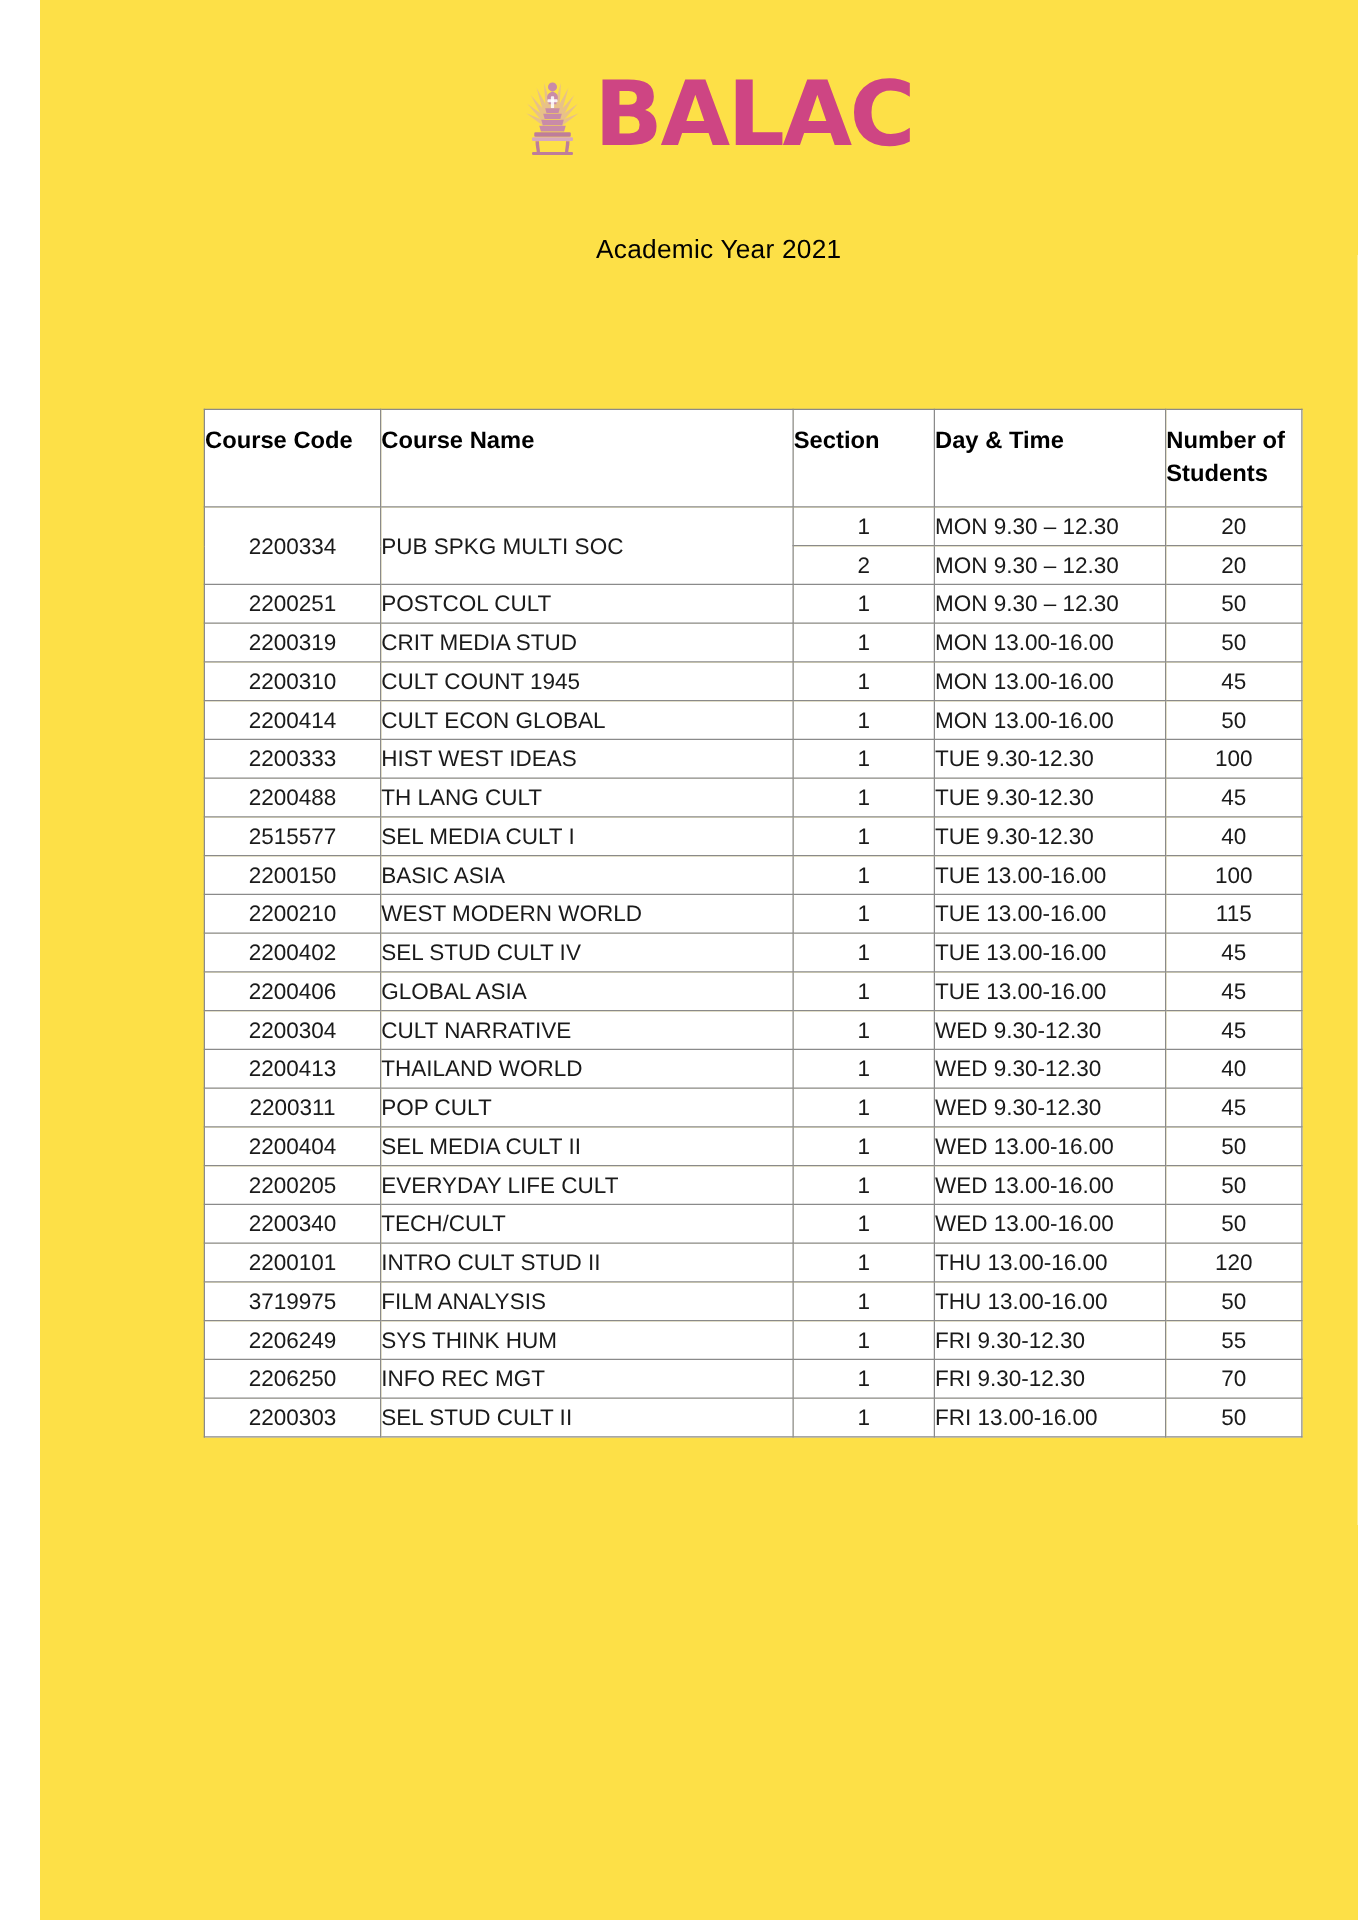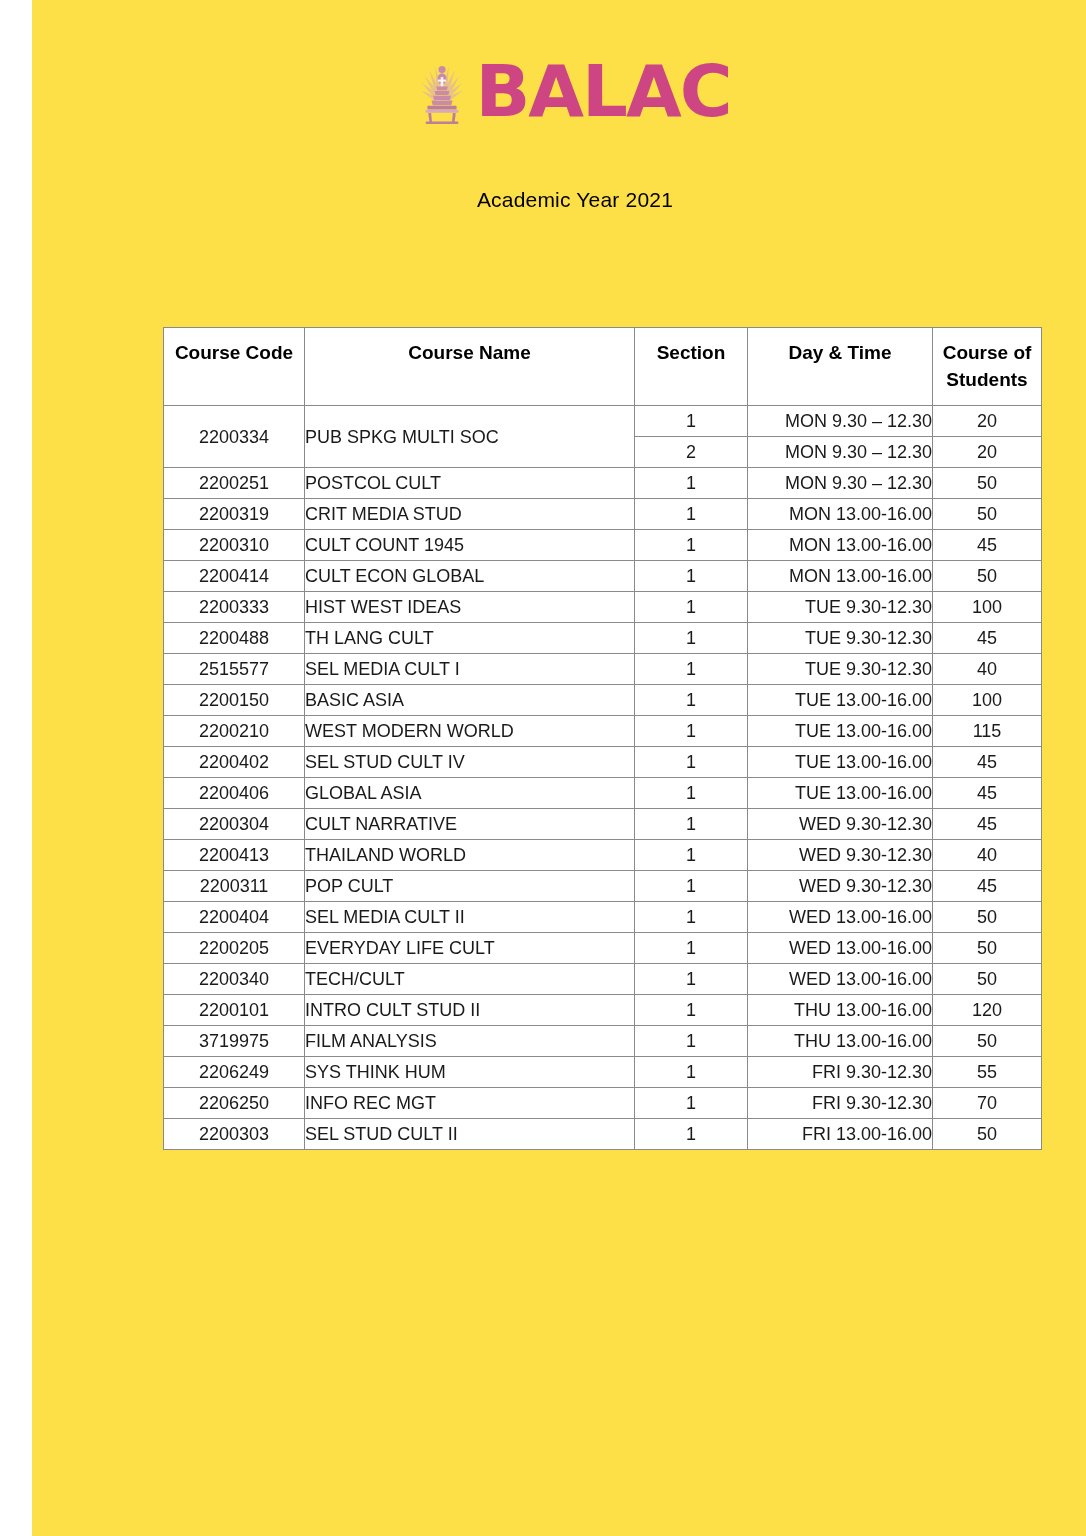--- a/index.html
+++ b/index.html
@@ -93,21 +93,21 @@
     font-weight: 400;
     color: #1a1a1a;
     vertical-align: middle;
     background: #ffffff;
   }
   table.schedule thead th {
     font-weight: 700;
     color: #000000;
     font-size: 19px;
     height: 66px;
-    text-align: center;
+    text-align: left;
     vertical-align: top;
     padding-top: 11px;
     line-height: 27px;
   }
   table.schedule thead th.th-mid {
     vertical-align: top;
   }
   table.schedule tbody td {
     height: 30px;
     line-height: 22px;
@@ -115,21 +115,21 @@
   
   col.c-code   { width: 141px; }
   col.c-name   { width: 330px; }
   col.c-sec    { width: 113px; }
   col.c-day    { width: 185px; }
   col.c-num    { width: 109px; }
 
   td.code  { text-align: center; padding: 4px 6px; }
   td.name  { text-align: left;   padding: 4px 0 4px 12px; }
   td.sec   { text-align: center; padding: 4px 6px; }
-  td.day   { text-align: right; padding: 4px 6px; }
+  td.day   { text-align: left; padding: 4px 6px; }
   td.num   { text-align: center; padding: 4px 6px; }
 
   td.merged-code,
   td.merged-name { vertical-align: top; padding-top: 5px; }
 </style>
 </head>
 <body>
 
 <div class="page">
 
@@ -183,21 +183,21 @@
           <col class="c-day">
           <col class="c-num">
       </colgroup>
       <thead>
         <tr>
           <th>Course Code</th>
           <th>Course Name</th>
           <th class="th-mid">Section</th>
           <th class="th-mid">Day &amp; Time</th>
           <th class="th-mid">
-            <span>Course of</span><br>
+            <span>Number of</span><br>
             <span>Students</span>
           </th>
         </tr>
       </thead>
       <tbody id="schedule-body">
           <tr>
             <td class="code merged-code" rowspan="2">2200334</td>
             <td class="name merged-name" rowspan="2">PUB SPKG MULTI SOC</td>
             <td class="sec">1</td>
             <td class="day">MON 9.30 – 12.30</td>

